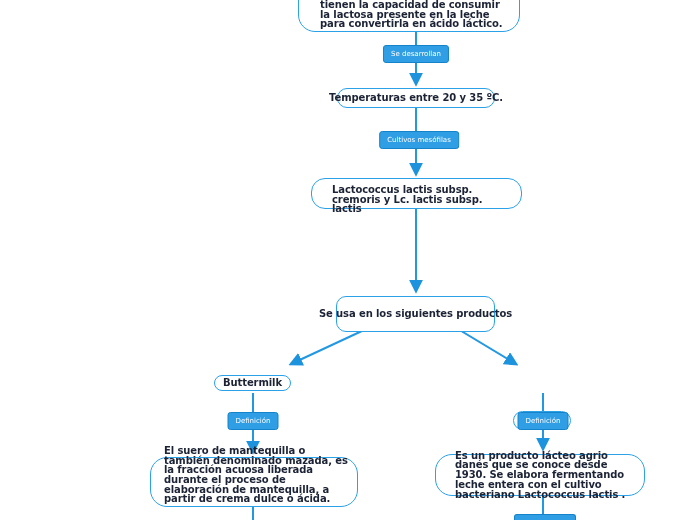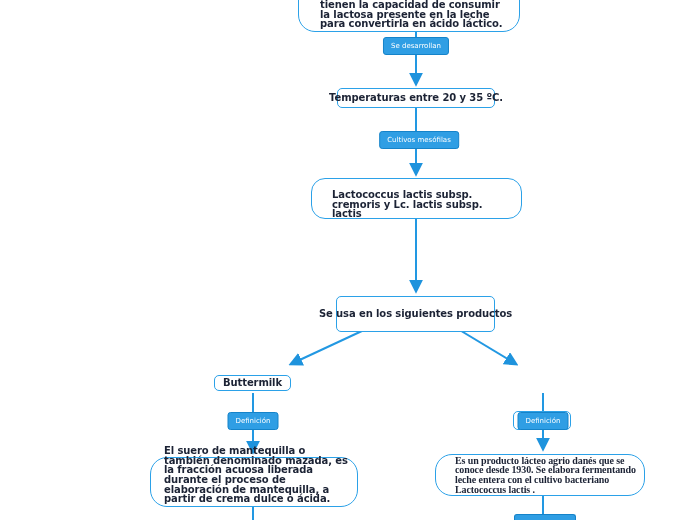--- a/index.html
+++ b/index.html
@@ -12,21 +12,21 @@
   .node{
     position:absolute;box-sizing:border-box;
     background:#ffffff;border:1.6px solid #2ba1e8;
     display:flex;align-items:center;
   }
   .node .t{
     font-weight:bold;color:#1c2335;font-size:10px;line-height:9.7px;
     letter-spacing:-0.1px;
   }
   .big{border-radius:17px;}
-  .pill{border-radius:5px;justify-content:center;}
+  .pill{border-radius:10px;justify-content:center;}
   .pill .t{white-space:nowrap;text-align:center;}
   .rlabel{
     position:absolute;transform:translateX(-50%);
     background:#2f9ee4;border:1px solid #1583c9;border-radius:3px;
     color:#ffffff;font-size:7px;line-height:1;
     padding:5px 7px 4px;white-space:nowrap;
   }
   .label-stub{
     position:absolute;background:#2f9ee4;border:1px solid #1583c9;
     border-bottom:none;border-radius:3px 3px 0 0;
@@ -55,45 +55,45 @@
 </svg>
 
 <div class="node big" style="left:298px;top:-32px;width:222px;height:64px;align-items:flex-end;padding:0 6px 2px 21px;">
   <span class="t">tienen la capacidad de consumir la lactosa presente en la leche para convertirla en ácido láctico.</span>
 </div>
 
 <div class="node pill" style="left:337px;top:88px;width:158px;height:20px;">
   <span class="t">Temperaturas entre 20 y 35 ºC.</span>
 </div>
 
-<div class="node big" style="left:311px;top:178px;width:211px;height:41px;border-radius:14px;padding:12px 6px 0 20px;">
+<div class="node big" style="left:311px;top:178px;width:211px;height:31px;border-radius:14px;padding:12px 6px 0 20px;">
   <span class="t">Lactococcus lactis subsp. cremoris y Lc. lactis subsp. lactis</span>
 </div>
 
 <div class="node pill" style="left:336px;top:296px;width:159px;height:36px;">
   <span class="t">Se usa en los siguientes productos</span>
 </div>
 
 <div class="node pill" style="left:214px;top:375px;width:77px;height:16px;">
   <span class="t">Buttermilk</span>
 </div>
 
 <div class="node pill" style="left:513px;top:375px;width:58px;height:19px;margin-top:36px;">
   <span class="t">Ymer</span>
 </div>
 
 <div class="node big" style="left:150px;top:457px;width:208px;height:50px;padding:2px 5px 16px 13px;">
   <span class="t">El suero de mantequilla o también denominado mazada, es la fracción acuosa liberada durante el proceso de elaboración de mantequilla, a partir de crema dulce o ácida.</span>
 </div>
 
-<div class="node big" style="left:435px;top:454px;width:210px;height:42px;padding:2px 4px 2px 19px;font-family:Liberation Serif, serif;">
+<div class="node big" style="left:435px;top:454px;width:210px;height:42px;padding:2px 4px 2px 19px;">
   <span class="t">Es un producto lácteo agrio danés que se conoce desde 1930. Se elabora fermentando leche entera con el cultivo bacteriano Lactococcus lactis .</span>
 </div>
 
-<div class="rlabel" style="left:416px;top:37px;">Se desarrollan</div>
+<div class="rlabel" style="left:416px;top:45px;">Se desarrollan</div>
 
 <div class="rlabel" style="left:419px;top:131px;text-align:center;">Cultivos mesófilas</div>
 
 <div class="rlabel" style="left:253px;top:412px;">Definición</div>
 
 <div class="rlabel" style="left:543px;top:412px;">Definición</div>
 
 <div class="label-stub" style="left:514px;top:514px;width:60px;height:6px;"></div>
 
 </body></html>

